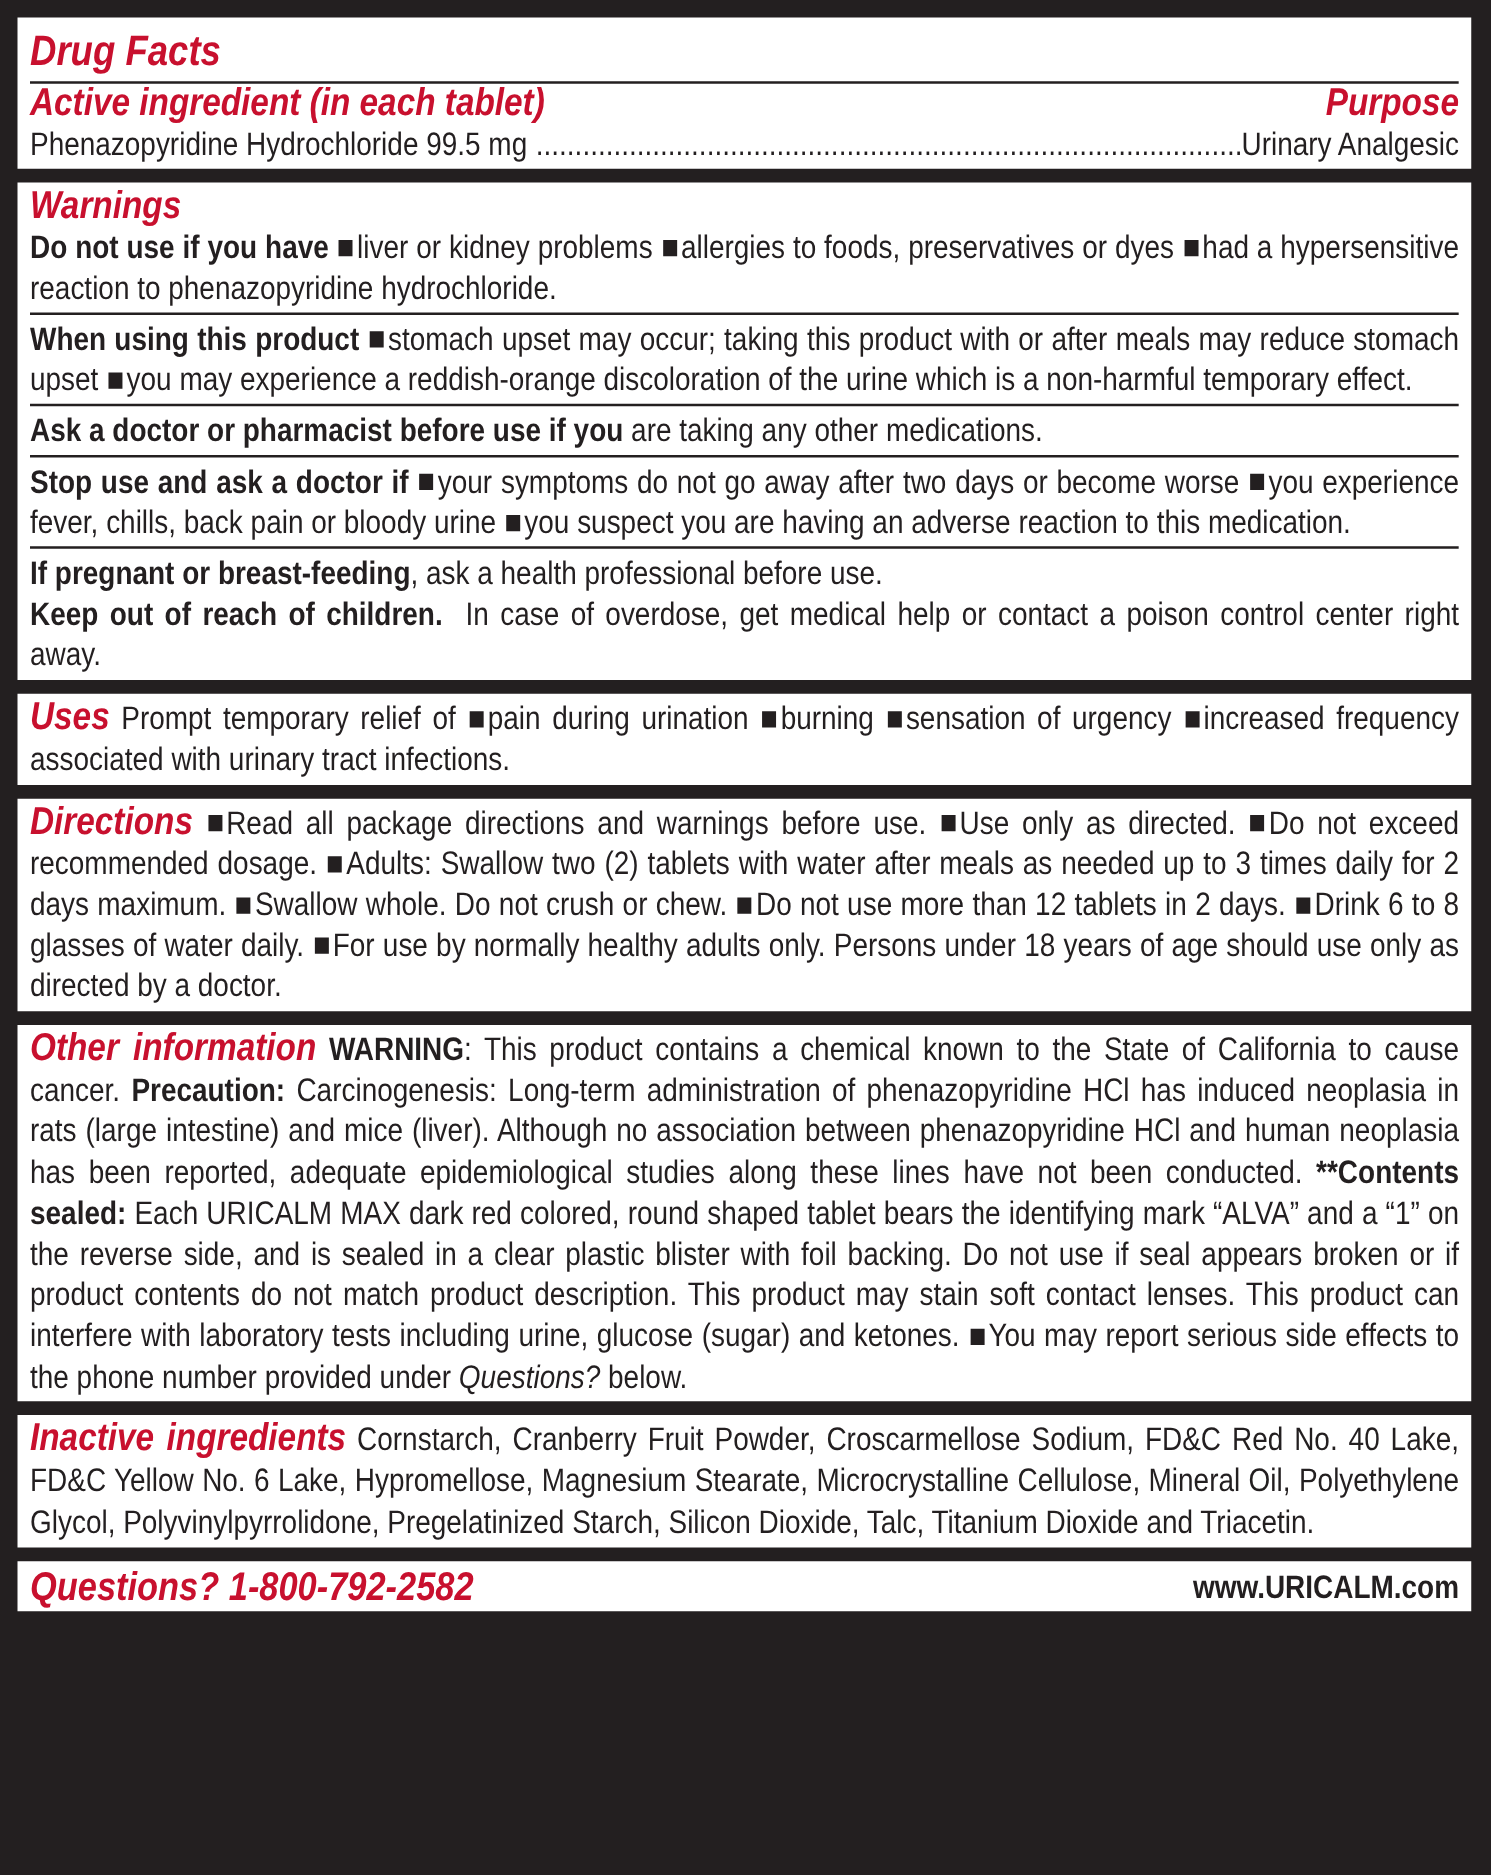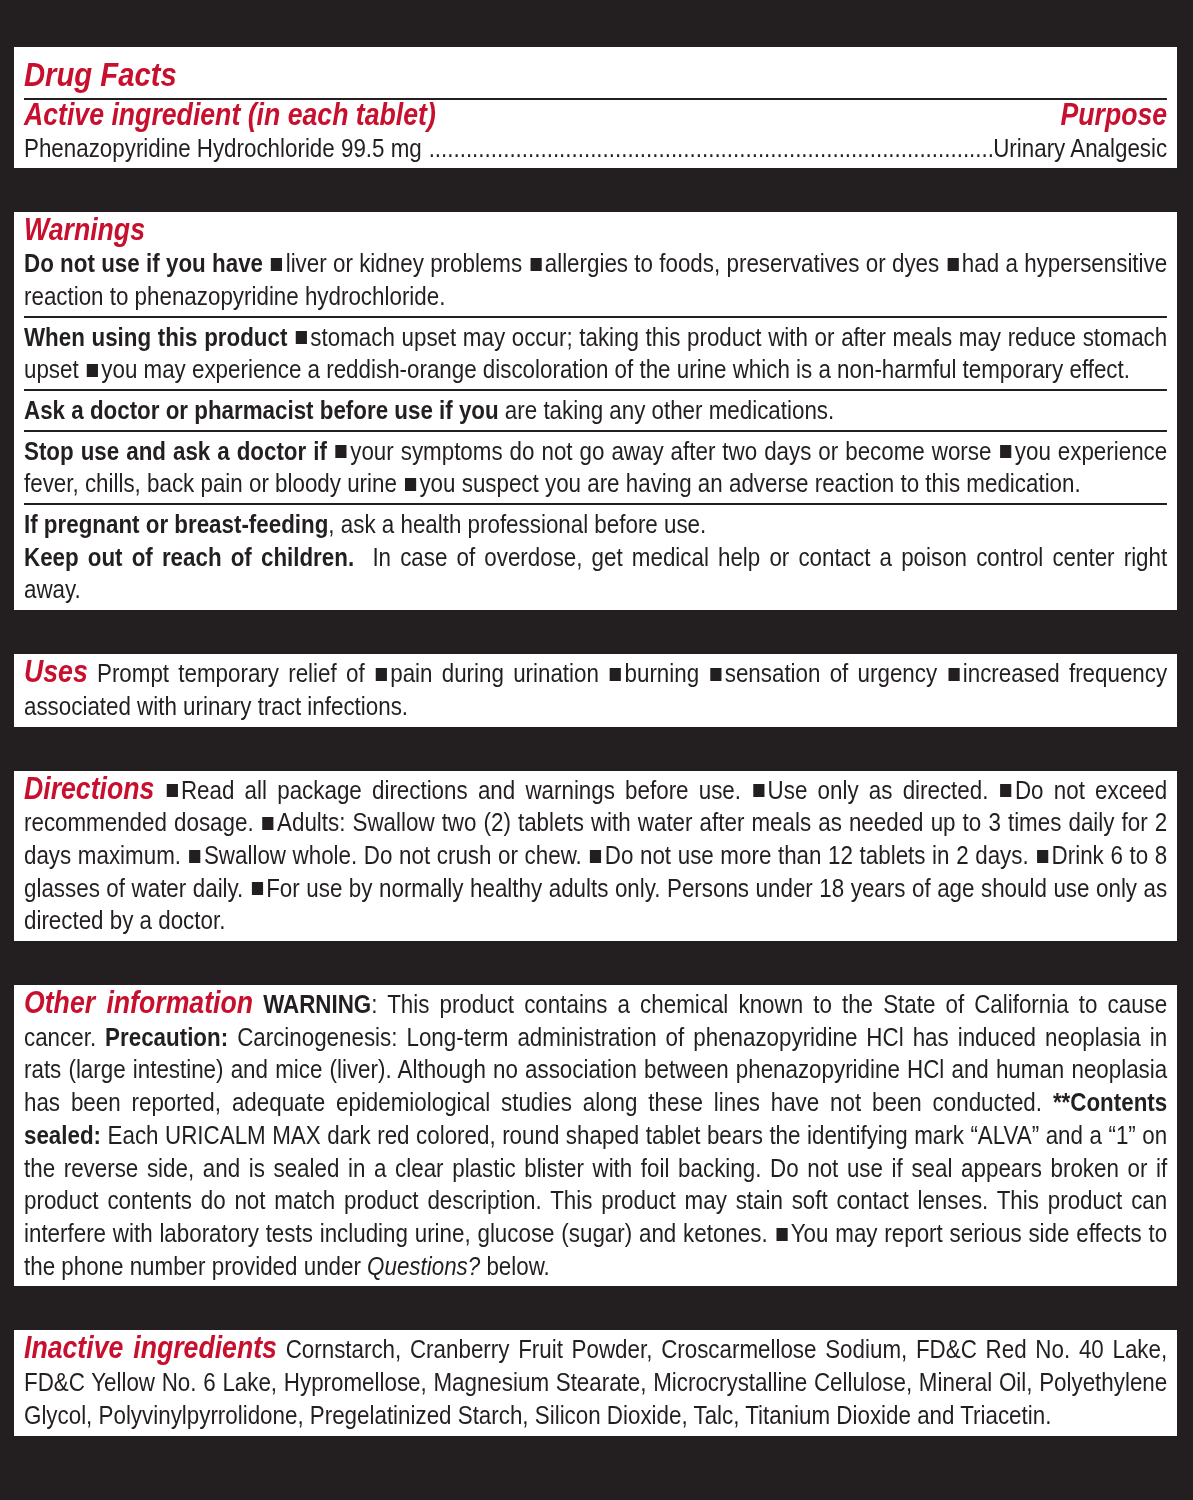--- a/index.html
+++ b/index.html
@@ -1,18 +1,18 @@
 <!DOCTYPE html>
 <html><head>
 <meta charset="utf-8">
 <style>
   html,body{margin:0;padding:0;background:#fff;}
   body{width:1193px;height:1500px;overflow:hidden;}
   .frame{box-sizing:border-box;width:1193px;height:1500px;background:#231f20;padding:14px 16px 14px 14px;display:flex;flex-direction:column;gap:11px;}
-  .box{background:#fff;padding:2px 10px 4px 10px;font-family:"Liberation Sans",sans-serif;font-size:26px;line-height:32.7px;color:#231f20;transform-origin:0 0;margin-top:33px;}
+  .box{background:#fff;padding:2px 10px 4px 10px;font-family:"Liberation Sans",sans-serif;font-size:26px;line-height:32.7px;color:#231f20;transform-origin:0 0;}
   .cond{display:inline-block;transform:scaleX(0.86);transform-origin:0 0;width:116.3%;}
   .hd{color:#c8102e;font-weight:bold;font-style:italic;}
   .b{font-weight:bold;}
   .i{font-style:italic;}
   .rule{border-top:2px solid #231f20;margin:3px 0 3px 0;}
   .title{font-size:34px;line-height:42px;}
   .row{display:flex;justify-content:space-between;align-items:baseline;}
   .dots{flex:1;overflow:hidden;white-space:nowrap;}
   .just{text-align:justify;}
   .sq{display:inline-block;width:13px;height:13px;background:#231f20;margin:0 4px 2px 2px;vertical-align:middle;}
@@ -108,14 +108,20 @@
       <span class="sq"></span><span>You may report serious side effects to the phone number provided under </span><span class="i">Questions?</span><span> below.</span>
     </div>
   </div>
 
   <div class="box">
     <div class="cond just">
       <span class="hd" style="font-size:31px;">Inactive ingredients</span><span> Cornstarch, Cranberry Fruit Powder, Croscarmellose Sodium, FD&amp;C Red No. 40 Lake, FD&amp;C Yellow No. 6 Lake, Hypromellose, Magnesium Stearate, Microcrystalline Cellulose, Mineral Oil, Polyethylene Glycol, Polyvinylpyrrolidone, Pregelatinized Starch, Silicon Dioxide, Talc, Titanium Dioxide and Triacetin.</span>
     </div>
   </div>
 
+  <div class="box" style="padding-top:4px;padding-bottom:4px;">
+    <div class="cond footer">
+      <span class="hd" style="font-size:32px;">Questions? 1-800-792-2582</span>
+      <span class="url">www.URICALM.com</span>
+    </div>
+  </div>
 
 </div>
 
 </body></html>

